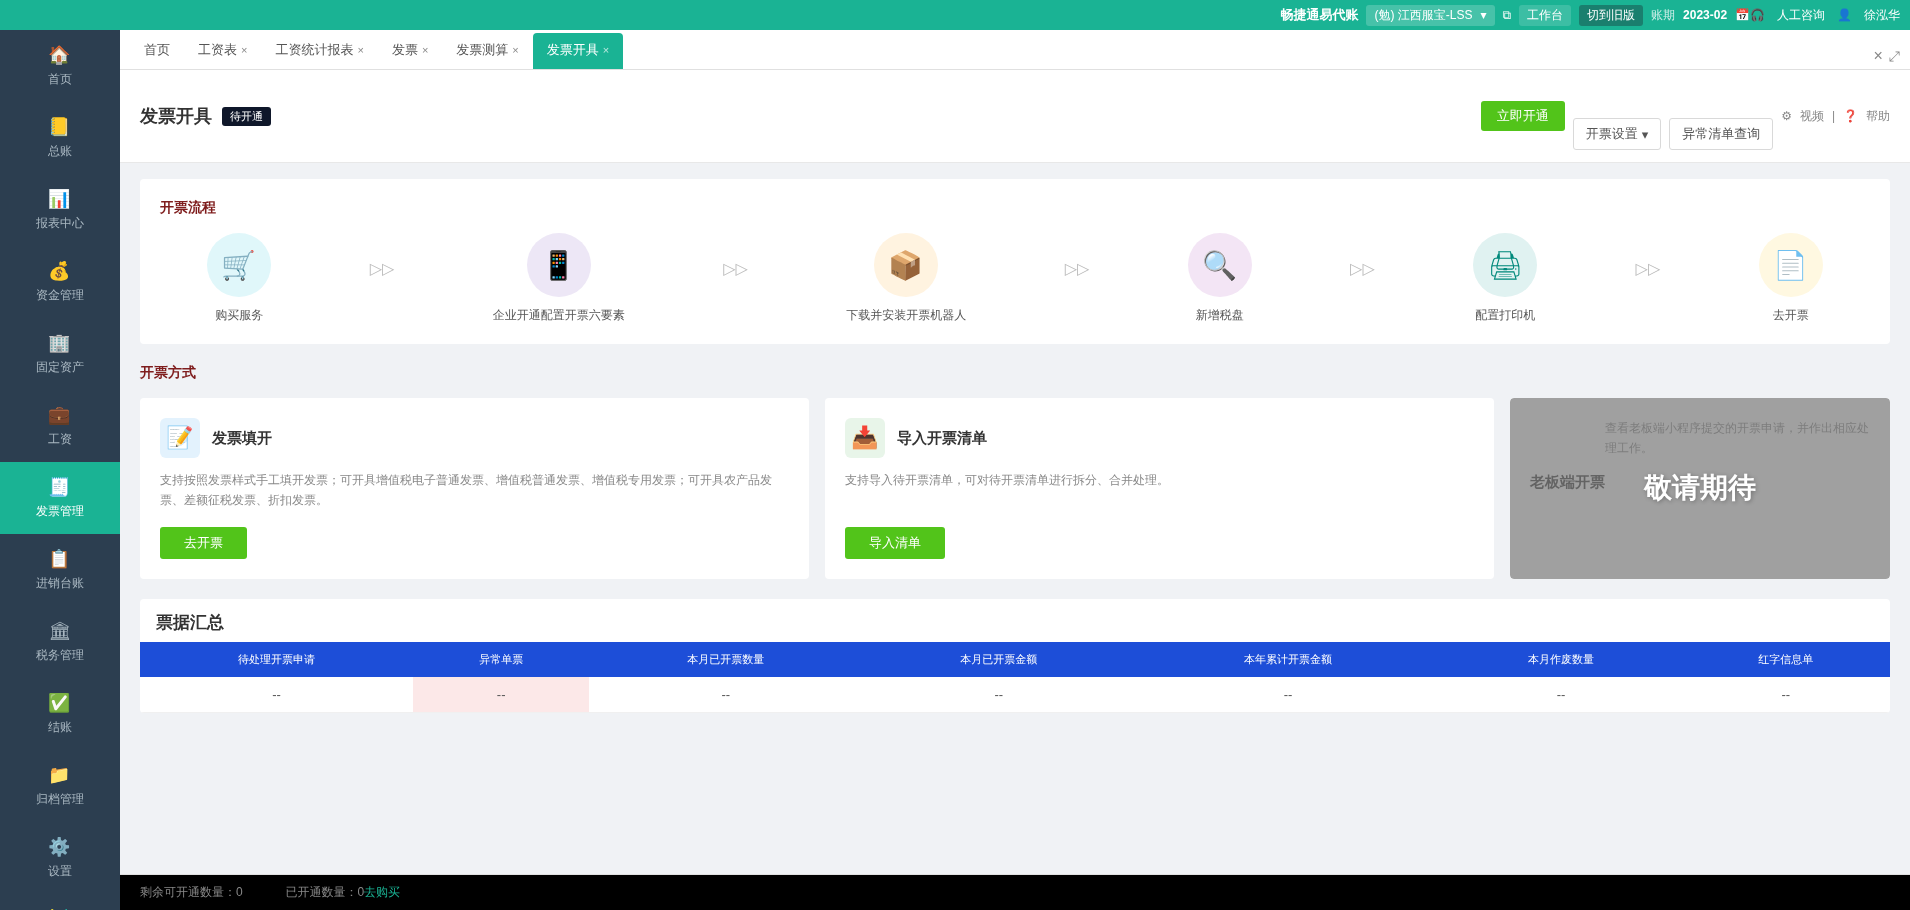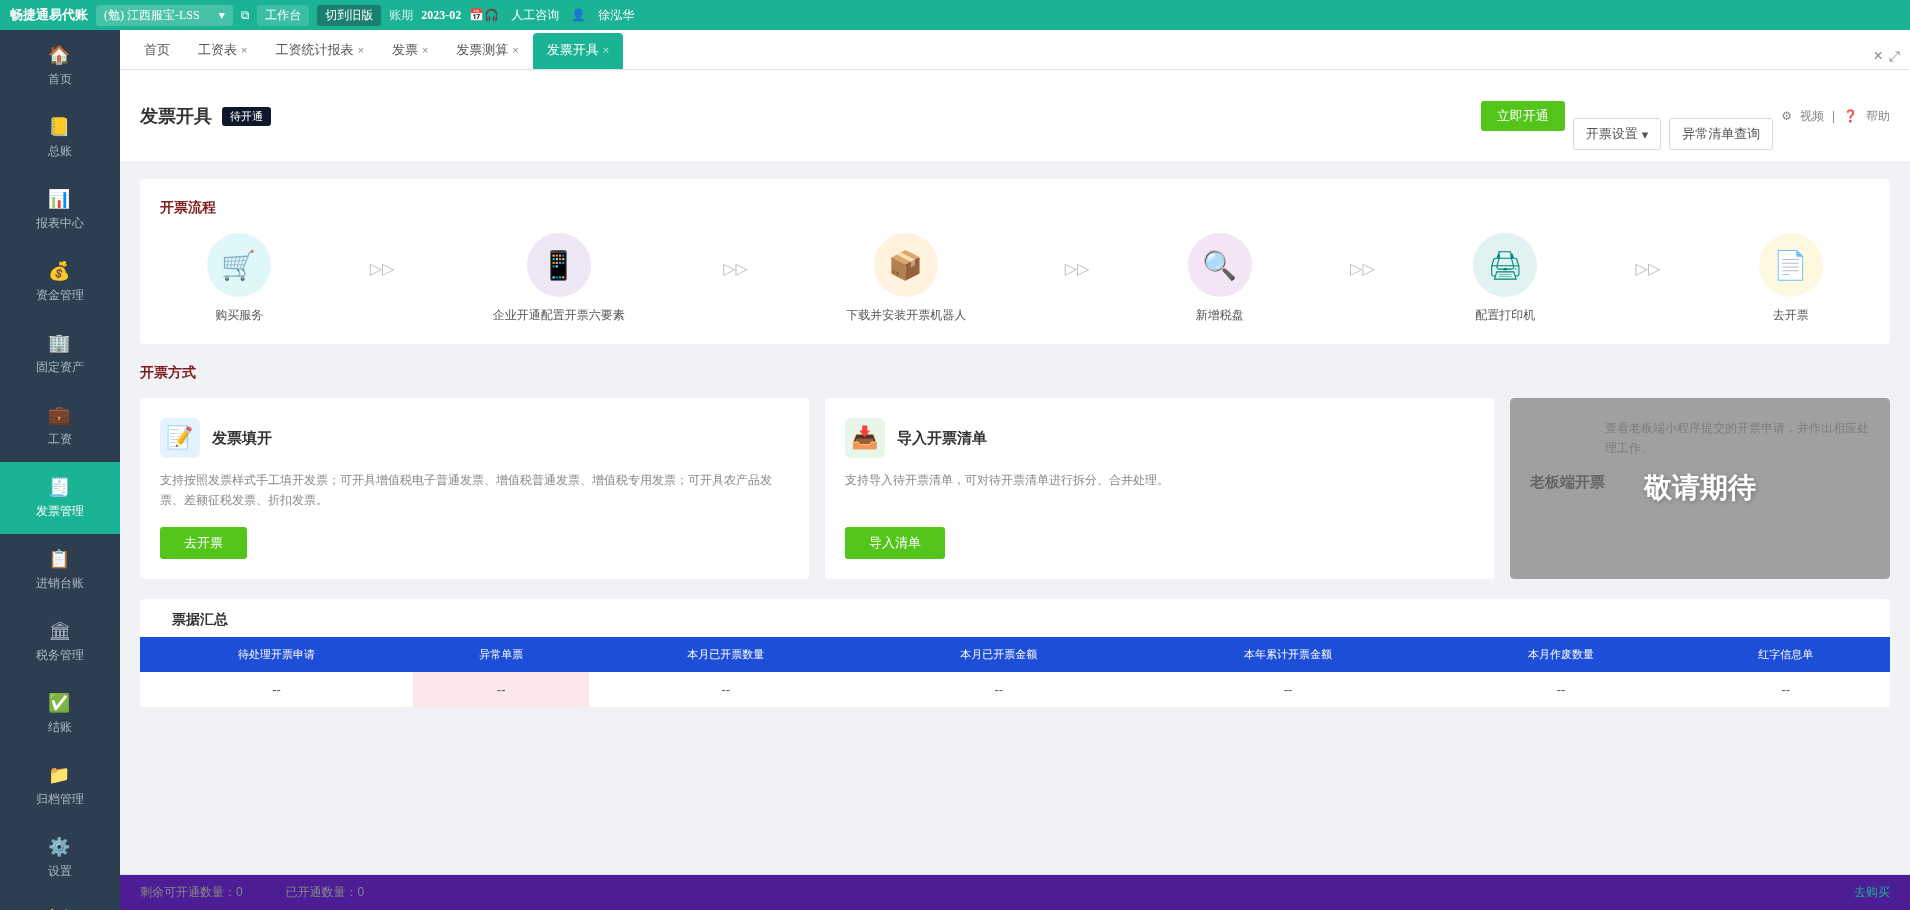--- a/index.html
+++ b/index.html
@@ -1,22 +1,22 @@
 <!DOCTYPE html>
 <html><head>
   <meta charset="utf-8">
   <style>
     * { box-sizing: border-box; margin: 0; padding: 0; }
     body { font-family: 'Microsoft YaHei', Arial, sans-serif; font-size: 13px; background: #f5f5f5; display: flex; flex-direction: column; height: 910px; overflow: hidden; }
 
     
-    .top-bar { height: 30px; background: #1ab394; display: flex; align-items: center; justify-content: flex-start; padding: 0 10px; color: white; font-size: 12px; flex-shrink: 0; font-family: Liberation Serif, serif; }
+    .top-bar { height: 30px; background: #1ab394; display: flex; align-items: center; justify-content: flex-end; padding: 0 10px; color: white; font-size: 12px; flex-shrink: 0; }
     .top-bar-left { display: flex; align-items: center; gap: 8px; }
     .top-bar-logo { font-size: 13px; font-weight: bold; color: white; }
-    .top-bar-company { background: rgba(255,255,255,0.2); border-radius: 3px; padding: 2px 8px; font-size: 12px; display: flex; align-items: center; gap: 19px; cursor: pointer; }
+    .top-bar-company { background: rgba(255,255,255,0.2); border-radius: 3px; padding: 2px 8px; font-size: 12px; display: flex; align-items: center; gap: 8px; cursor: pointer; }
     .top-bar-right { display: flex; align-items: center; gap: 12px; }
     .top-bar-btn { background: rgba(255,255,255,0.15); border-radius: 3px; padding: 2px 8px; cursor: pointer; font-size: 12px; }
     .top-bar-btn.active { background: #1a7f6e; }
 
     
     .tab-bar { height: 40px; background: #fff; display: flex; align-items: flex-end; border-bottom: 1px solid #e0e0e0; padding: 0 10px; flex-shrink: 0; }
     .tab-item { padding: 8px 14px; font-size: 13px; color: #555; cursor: pointer; border-bottom: 2px solid transparent; white-space: nowrap; display: flex; align-items: center; gap: 4px; }
     .tab-item.active { color: white; background: #1ab394; border-radius: 4px 4px 0 0; border-bottom: 2px solid #1ab394; }
     .tab-item .close-x { font-size: 11px; color: inherit; opacity: 0.7; }
     .tab-item.active .close-x { color: white; }
@@ -72,21 +72,21 @@
     .method-card-inner { display: flex; height: 100%; justify-content: center; }
 
     
     .summary-section { background: white; border-radius: 4px; overflow: hidden; }
     .summary-table { width: 100%; border-collapse: collapse; }
     .summary-table th { background: #1d4ed8; color: white; padding: 10px 8px; text-align: center; font-size: 11px; font-weight: normal; }
     .summary-table td { padding: 10px 8px; text-align: center; font-size: 13px; color: #555; border-bottom: 1px solid #f0f0f0; }
     .summary-table td.highlight { background: #fce8e8; }
 
     
-    .bottom-bar { height: 36px; background: #4c1d95; border-top: 1px solid #e0e0e0; display: flex; align-items: center; justify-content: space-between; padding: 0 20px; font-size: 12px; color: #888; flex-shrink: 0; }
+    .bottom-bar { height: 36px; background: #000000; border-top: 1px solid #e0e0e0; display: flex; align-items: center; padding: 0 20px; font-size: 12px; color: #888; flex-shrink: 0; }
     .bottom-bar a { color: #1ab394; text-decoration: none; }
   </style>
 </head>
 <body>
 
 <div class="top-bar">
   <div class="top-bar-left">
     <span class="top-bar-logo">畅捷通易代账</span>
     <div class="top-bar-company">
       <span>(勉) 江西服宝-LSS</span>
@@ -295,21 +295,21 @@
               <div class="method-desc">查看老板端小程序提交的开票申请，并作出相应处理工作。</div>
             </div>
             <div class="gray-overlay-mask">
               <span class="coming-soon-text">敬请期待</span>
             </div>
           </div>
 
         </div>
 
         <div class="summary-section">
-          <div style="padding:12px 32px 8px;font-size:14px;font-weight:bold;color:#333;">票据汇总</div>
+          <div style="padding:12px 16px 8px;font-size:17px;font-weight:bold;color:#333;">票据汇总</div>
           <table class="summary-table">
             <thead>
               <tr>
                 <th>待处理开票申请</th>
                 <th>异常单票</th>
                 <th>本月已开票数量</th>
                 <th>本月已开票金额</th>
                 <th>本年累计开票金额</th>
                 <th>本月作废数量</th>
                 <th>红字信息单</th>

